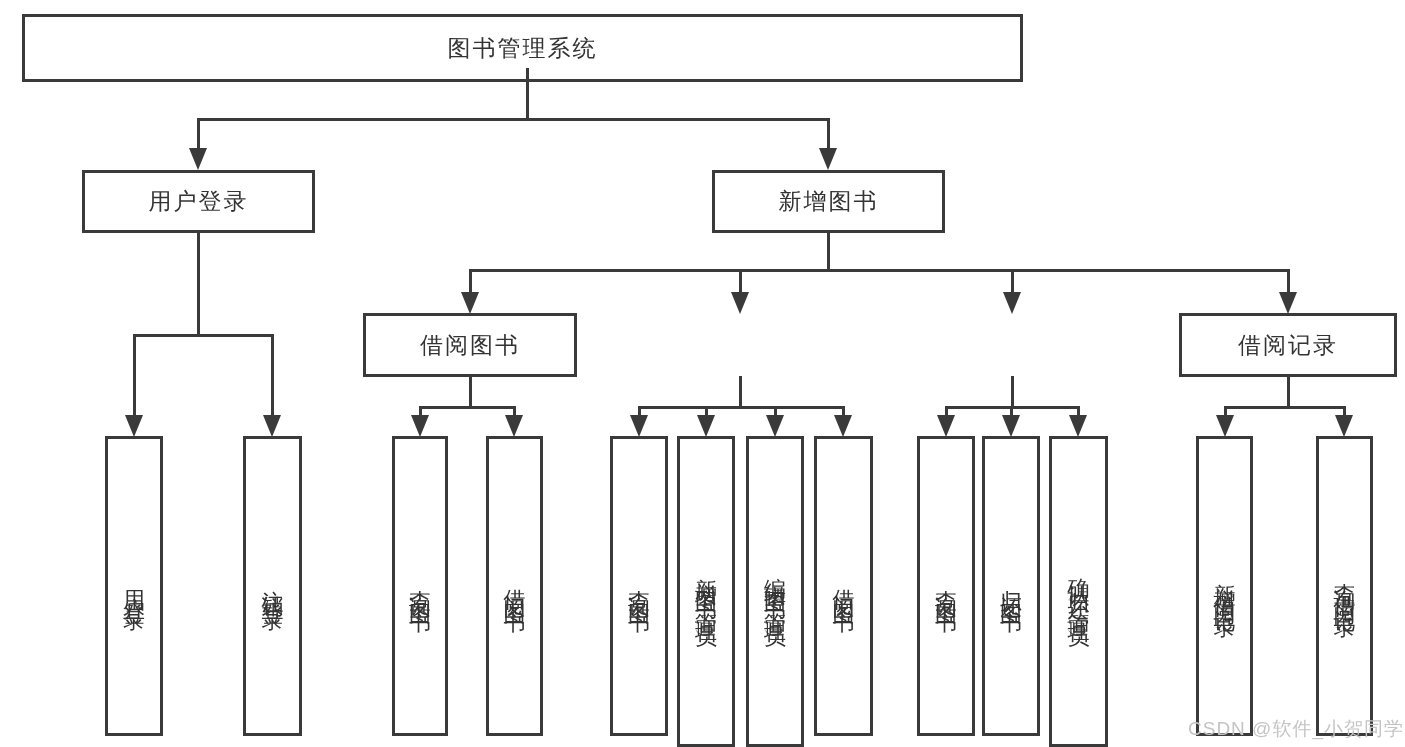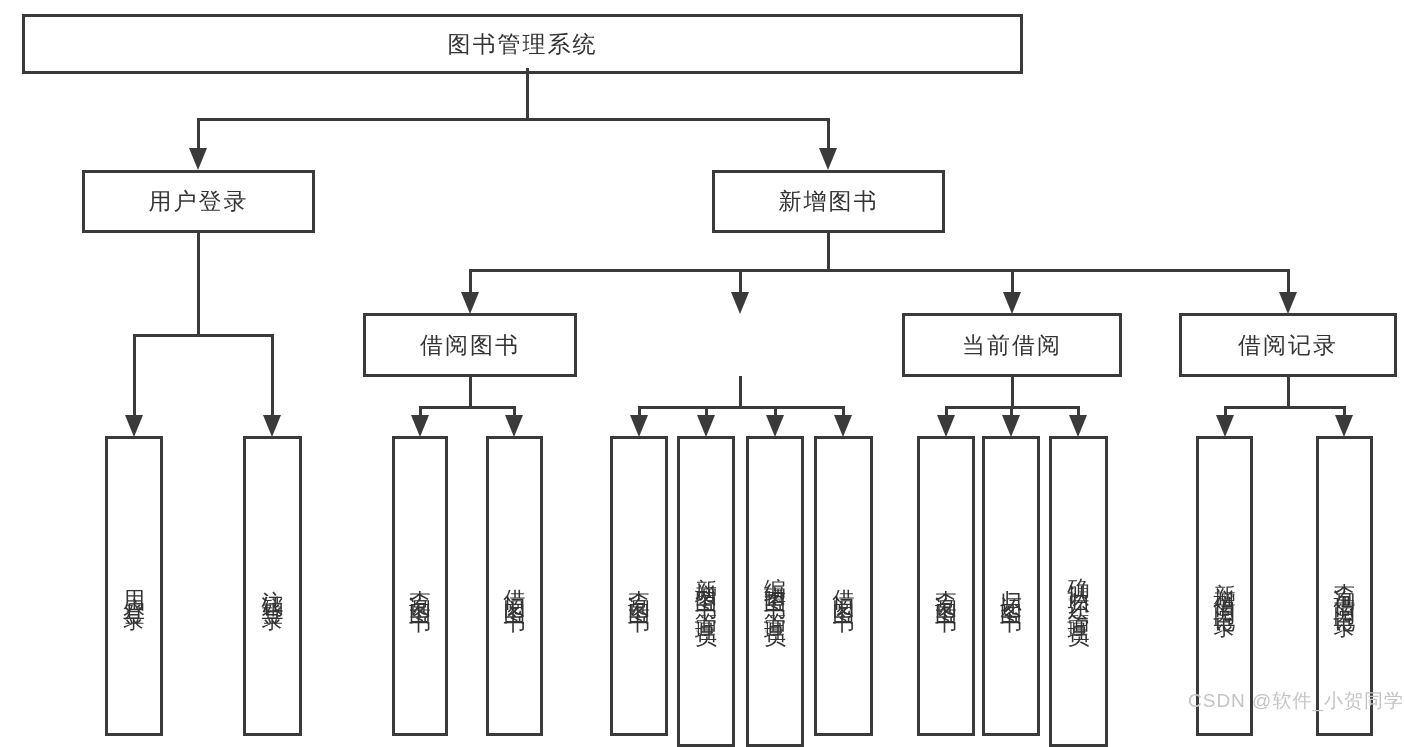--- a/index.html
+++ b/index.html
@@ -41,34 +41,34 @@
   .vline{position:absolute;width:3px;background:var(--line);}
   .hline{position:absolute;height:3px;background:var(--line);}
   .arw{
     position:absolute;width:0;height:0;
     border-left:9px solid transparent;
     border-right:9px solid transparent;
     border-top:22px solid var(--line);
   }
   .watermark{
     position:absolute;
-    left:1188px;top:688px;
+    left:1188px;top:716px;
     font-size:19px;
     letter-spacing:1px;
     color:var(--watermark);
     z-index:10;
     white-space:nowrap;
   }
 </style>
 </head>
 <body>
 
 <div id="canvas">
 
-  <div class="node" style="left:22px;top:14px;width:1001px;height:60px;">
+  <div class="node" style="left:22px;top:14px;width:1001px;height:68px;">
     <span>图书管理系统</span>
   </div>
 
   <div class="vline" style="left:526px;top:68px;height:53px;"></div>
   <div class="hline" style="left:197px;top:118px;width:633px;"></div>
   <div class="vline" style="left:197px;top:118px;height:32px;"></div>
   <div class="arw" style="left:189px;top:148px;"></div>
   <div class="vline" style="left:827px;top:118px;height:32px;"></div>
   <div class="arw" style="left:819px;top:148px;"></div>
 
@@ -92,23 +92,20 @@
   <div class="arw" style="left:461px;top:292px;"></div>
   <div class="vline" style="left:739px;top:269px;height:25px;"></div>
   <div class="arw" style="left:731px;top:292px;"></div>
   <div class="vline" style="left:1011px;top:269px;height:25px;"></div>
   <div class="arw" style="left:1003px;top:292px;"></div>
   <div class="vline" style="left:1287px;top:269px;height:25px;"></div>
   <div class="arw" style="left:1279px;top:292px;"></div>
 
   <div class="node" style="left:363px;top:313px;width:214px;height:64px;">
     <span>借阅图书</span>
-  </div>
-  <div class="node" style="left:902px;top:313px;width:220px;height:64px;">
-    <span>当前借阅</span>
   </div>
   <div class="node" style="left:1179px;top:313px;width:218px;height:64px;">
     <span>借阅记录</span>
   </div>
 
   <div class="vline" style="left:469px;top:376px;height:32px;"></div>
   <div class="hline" style="left:419px;top:406px;width:97px;"></div>
   <div class="vline" style="left:419px;top:406px;height:11px;"></div>
   <div class="arw" style="left:411px;top:415px;"></div>
   <div class="vline" style="left:513px;top:406px;height:11px;"></div>

